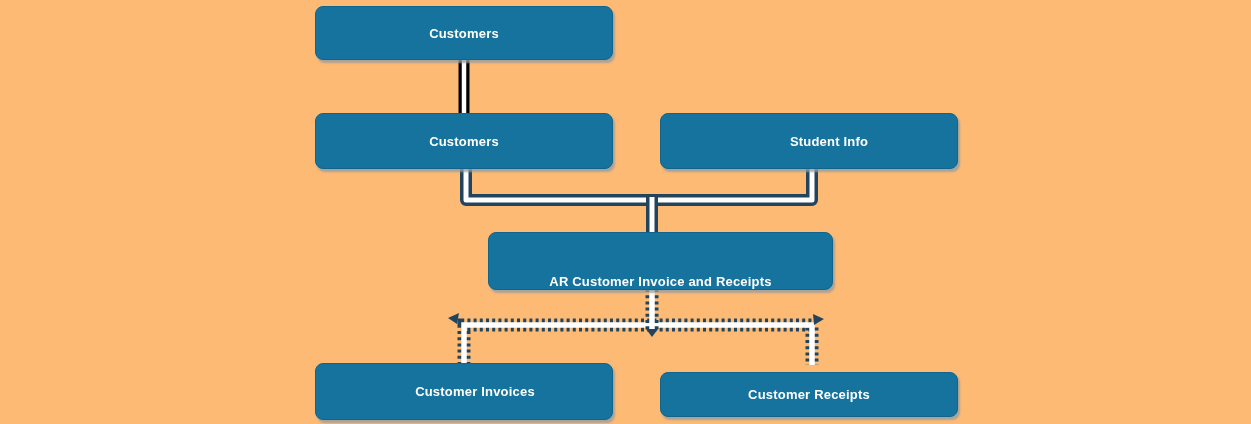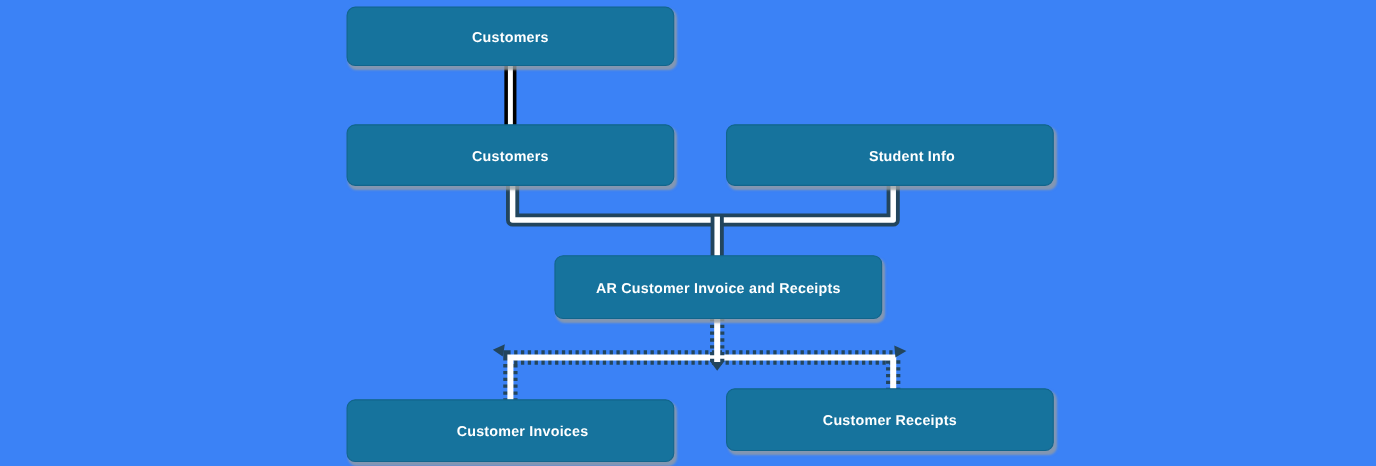--- a/index.html
+++ b/index.html
@@ -4,21 +4,21 @@
 <style>
   html, body {
     margin: 0;
     padding: 0;
     background: #ffffff;
   }
   .canvas {
     position: relative;
     width: 1251px;
     height: 424px;
-    background: #3b82f6;
+    background: #fdba74;
     overflow: hidden;
     font-family: "Liberation Sans", sans-serif;
   }
   .connector-layer {
     position: absolute;
     left: 0;
     top: 0;
     width: 1251px;
     height: 424px;
     z-index: 1;
@@ -38,23 +38,23 @@
   .node-label {
     color: #ffffff;
     font-size: 13px;
     font-weight: bold;
     text-align: center;
     letter-spacing: 0.2px;
   }
   #n-customers { left: 315px; top: 6px;   width: 298px; height: 54px; }
   #n-households{ left: 315px; top: 113px; width: 298px; height: 56px; }
   #n-student   { left: 660px; top: 113px; width: 298px; height: 56px; padding-left: 40px; }
-  #n-ar        { left: 504px; top: 232px; width: 298px; height: 58px; }
+  #n-ar        { left: 488px; top: 232px; width: 345px; height: 58px; align-items: flex-end; }
   #n-ci        { left: 315px; top: 363px; width: 298px; height: 57px; padding-left: 22px; }
-  #n-cr        { left: 660px; top: 353px; width: 298px; height: 57px; }
+  #n-cr        { left: 660px; top: 372px; width: 298px; height: 45px; }
 </style>
 </head>
 <body>
 
 <div class="canvas">
 
   <svg class="connector-layer" width="1251" height="424" viewBox="0 0 1251 424" xmlns="http://www.w3.org/2000/svg">
 
     <g>
       <path d="M464 58 L464 115" fill="none" stroke-width="11" stroke="#000000"></path>

